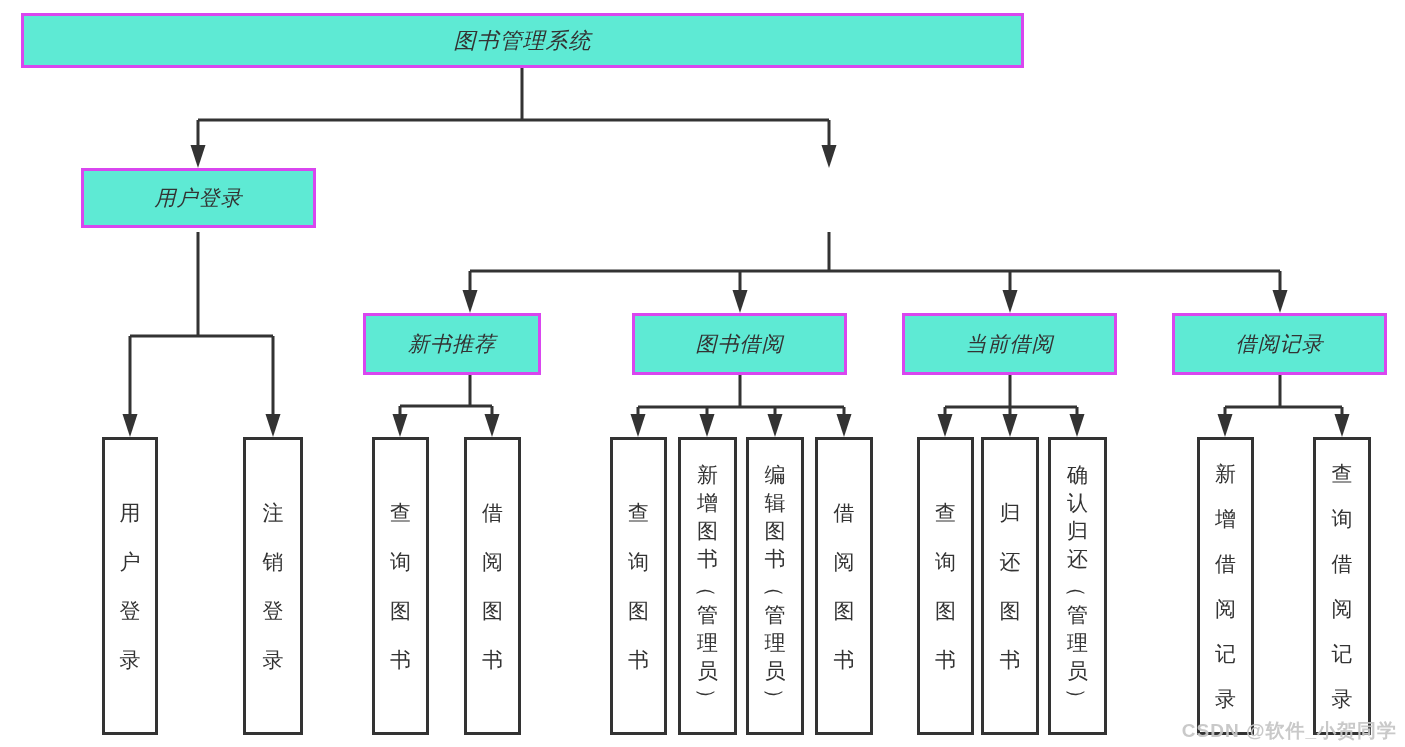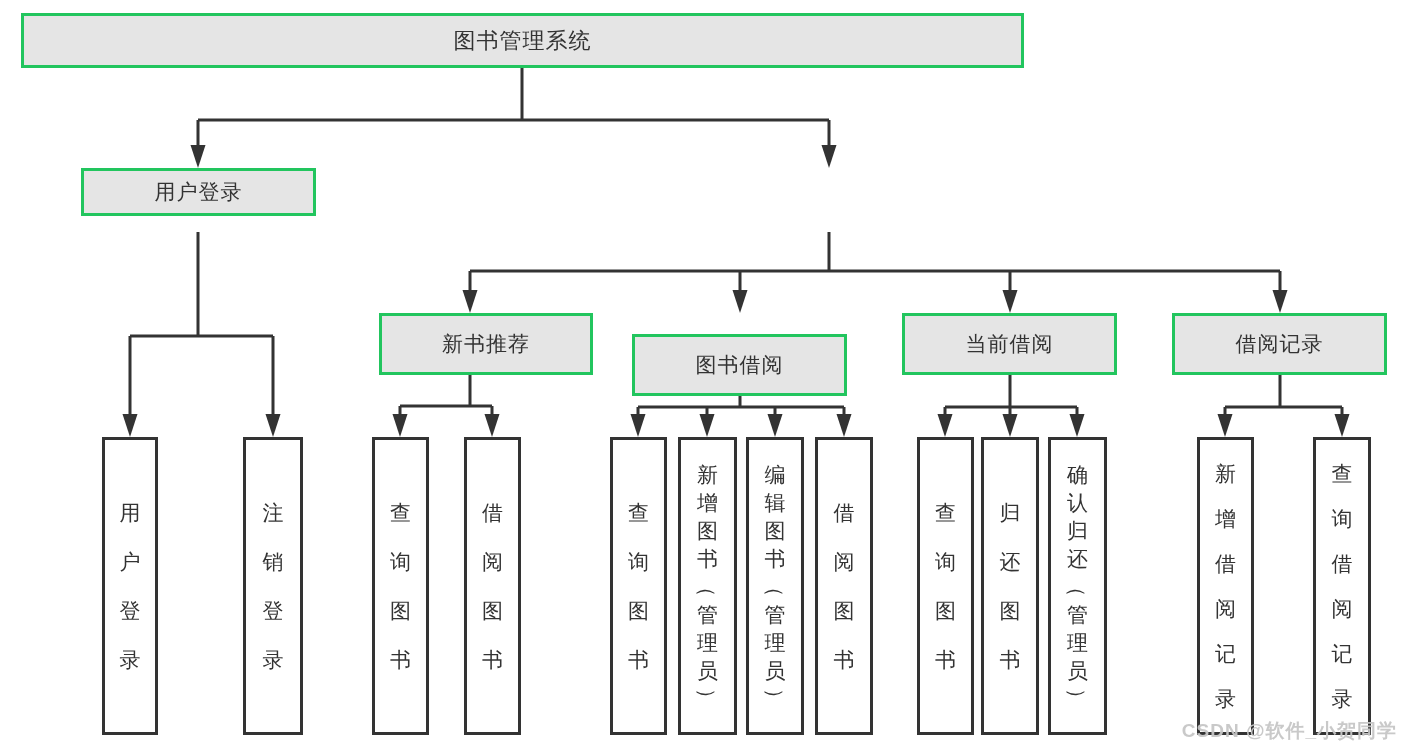--- a/index.html
+++ b/index.html
@@ -7,27 +7,28 @@
     position:relative;
     width:1405px;height:747px;
     background:#ffffff;
     font-family:"Liberation Sans", sans-serif;
     overflow:hidden;
   }
   #connectors{position:absolute;left:0;top:0;z-index:1;}
   .hbox{
     position:absolute;
     box-sizing:border-box;
-    background:#e5e5e5;
-    border:3px solid #22c55e;
+    background:#5eead4;
+    border:3px solid #d946ef;
     display:flex;align-items:center;justify-content:center;
     color:#333333;
     font-size:21px;
     letter-spacing:1px;
     z-index:2;
+    font-style:italic;
   }
   .vbox{
     position:absolute;
     box-sizing:border-box;
     background:#ffffff;
     border:3px solid #333333;
     top:437px;height:298px;
     color:#333333;
     font-size:21px;
     z-index:2;
@@ -85,28 +86,28 @@
       <polygon points="1069.5,414 1084.5,414 1077,437"></polygon>
       <polygon points="1217.5,414 1232.5,414 1225,437"></polygon>
       <polygon points="1334.5,414 1349.5,414 1342,437"></polygon>
     </g>
   </svg>
 
   <div class="hbox" style="left:21px;top:13px;width:1003px;height:55px;font-size:22px;">
     <span>图书管理系统</span>
   </div>
 
-  <div class="hbox" style="left:81px;top:168px;width:235px;height:48px;">
+  <div class="hbox" style="left:81px;top:168px;width:235px;height:60px;">
     <span>用户登录</span>
   </div>
 
-  <div class="hbox" style="left:379px;top:313px;width:214px;height:62px;">
+  <div class="hbox" style="left:363px;top:313px;width:178px;height:62px;">
     <span>新书推荐</span>
   </div>
-  <div class="hbox" style="left:632px;top:313px;width:215px;height:62px;margin-top:21px;">
+  <div class="hbox" style="left:632px;top:313px;width:215px;height:62px;">
     <span>图书借阅</span>
   </div>
   <div class="hbox" style="left:902px;top:313px;width:215px;height:62px;">
     <span>当前借阅</span>
   </div>
   <div class="hbox" style="left:1172px;top:313px;width:215px;height:62px;">
     <span>借阅记录</span>
   </div>
 
   <div class="vbox" style="left:102px;width:56px;">

